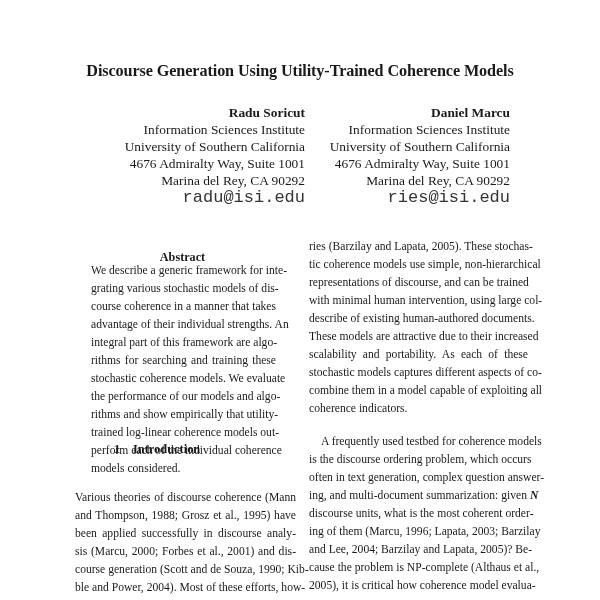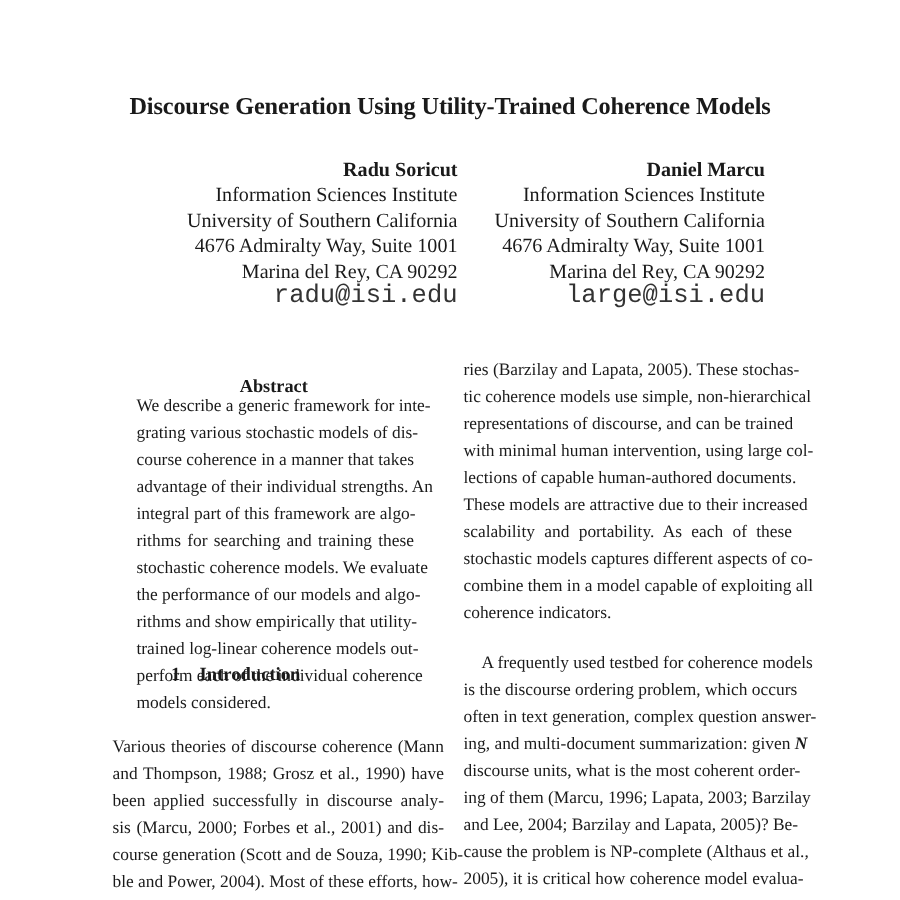--- a/index.html
+++ b/index.html
@@ -41,21 +41,21 @@
     <div>Marina del Rey, CA 90292</div>
     <div class="email">radu@isi.edu</div>
   </div>
 
   <div class="author a2">
     <div class="name">Daniel Marcu</div>
     <div>Information Sciences Institute</div>
     <div>University of Southern California</div>
     <div>4676 Admiralty Way, Suite 1001</div>
     <div>Marina del Rey, CA 90292</div>
-    <div class="email">large@isi.edu</div>
+    <div class="email">ries@isi.edu</div>
   </div>
 
   <div class="abs-head">Abstract</div>
 
   <div class="lines abstract">
     <span class="ln">We describe a generic framework for inte-</span>
     <span class="ln">grating various stochastic models of dis-</span>
     <span class="ln">course coherence in a manner that takes</span>
     <span class="ln">advantage of their individual strengths. An</span>
     <span class="ln">integral part of this framework are algo-</span>
@@ -67,35 +67,35 @@
     <span class="ln">perform each of the individual coherence</span>
     <span class="ln last">models considered.</span>
   </div>
 
   <div class="intro-head">
     <span class="num">1</span><span>Introduction</span>
   </div>
 
   <div class="lines intro">
     <span class="ln">Various theories of discourse coherence (Mann</span>
-    <span class="ln">and Thompson, 1988; Grosz et al., 1990) have</span>
+    <span class="ln">and Thompson, 1988; Grosz et al., 1995) have</span>
     <span class="ln">been applied successfully in discourse analy-</span>
     <span class="ln">sis (Marcu, 2000; Forbes et al., 2001) and dis-</span>
     <span class="ln">course generation (Scott and de Souza, 1990; Kib-</span>
     <span class="ln">ble and Power, 2004). Most of these efforts, how-</span>
     <span class="ln">ever, have limited applicability. Those that use</span>
 
   </div>
 
   <div class="lines right">
     <span class="ln">ries (Barzilay and Lapata, 2005). These stochas-</span>
     <span class="ln">tic coherence models use simple, non-hierarchical</span>
     <span class="ln">representations of discourse, and can be trained</span>
     <span class="ln">with minimal human intervention, using large col-</span>
-    <span class="ln">lections of capable human-authored documents.</span>
+    <span class="ln">describe of existing human-authored documents.</span>
     <span class="ln">These models are attractive due to their increased</span>
     <span class="ln">scalability and portability. As each of these</span>
     <span class="ln">stochastic models captures different aspects of co-</span>
     <span class="ln">combine them in a model capable of exploiting all</span>
     <span class="ln last">coherence indicators.</span>
     <span class="ln indent" style="margin-top:15px">A frequently used testbed for coherence models</span>
     <span class="ln">is the discourse ordering problem, which occurs</span>
     <span class="ln">often in text generation, complex question answer-</span>
     <span class="ln"><span>ing, and multi-document summarization: given </span><span class="it">N</span></span>
     <span class="ln">discourse units, what is the most coherent order-</span>

